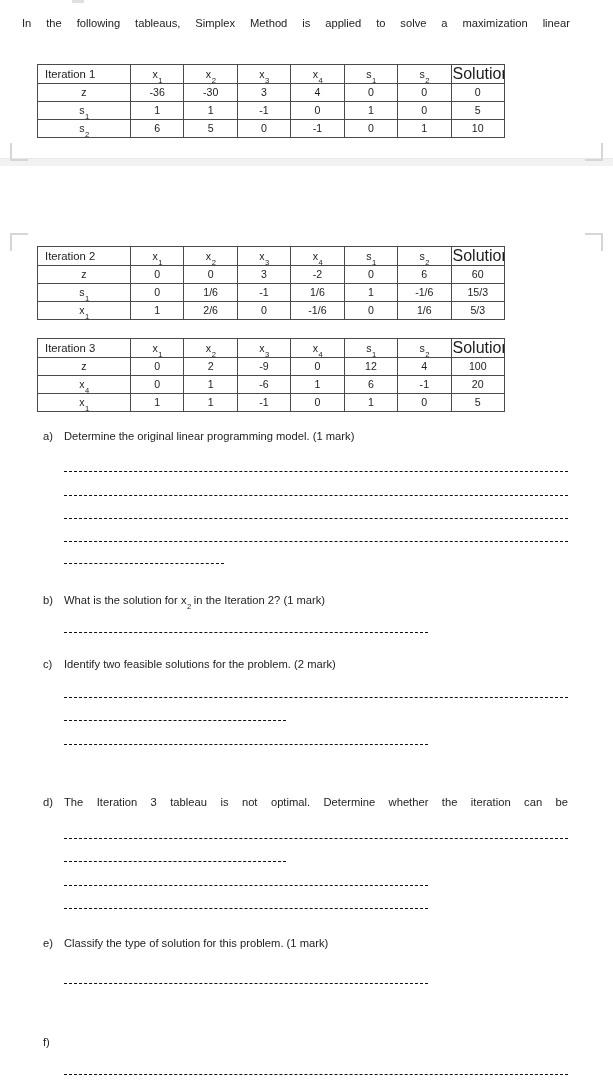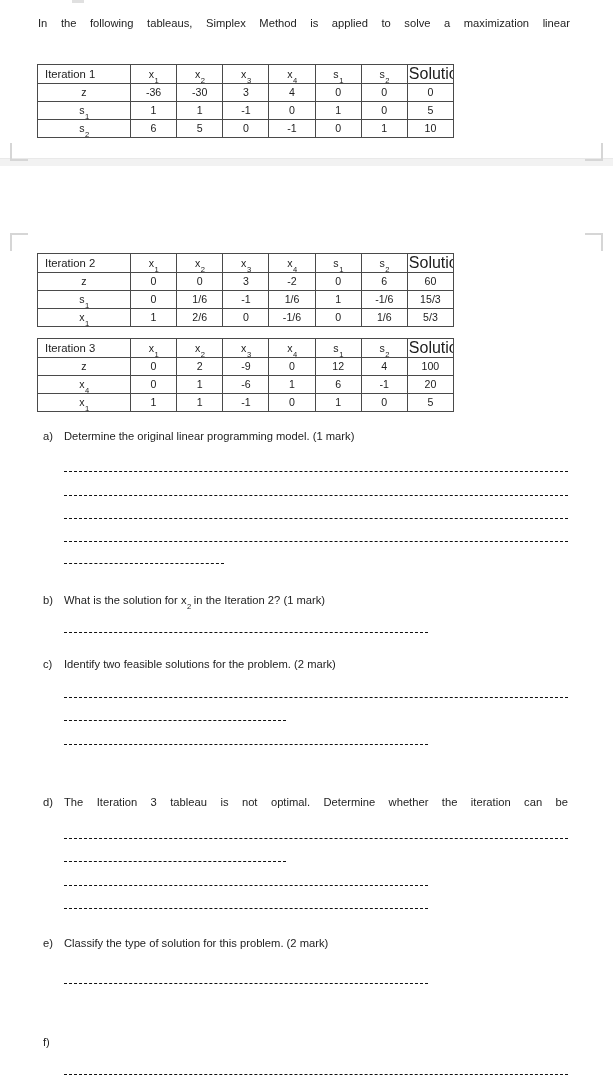--- a/index.html
+++ b/index.html
@@ -68,28 +68,27 @@
     width: 548px;
     font-size: 11.2px;
     line-height: 18px;
     text-align: justify;
     color: #232323;
   }
   .intro .ln { display: block; }
   .intro .ln.j {
     text-align: justify;
     text-align-last: justify;
-    margin-left: 16px;
   }
 
   
   table.tableau {
     position: absolute;
     left: 37px;
-    width: 417px;
+    width: 468px;
     border-collapse: collapse;
     table-layout: fixed;
     font-size: 10.6px;
     color: #1c1c1c;
     background: #fff;
   }
   table.tableau td {
     border: 1px solid #4a4a4a;
     height: 17px;
     line-height: 17px;
@@ -117,21 +116,21 @@
   .sub {
     font-size: 7.6px;
     vertical-align: sub;
     line-height: 0;
     position: relative;
     top: 2px;
     left: 0.5px;
   }
 
   #tableau-1 { top: 64px; }
-  #tableau-2 { top: 253px; }
+  #tableau-2 { top: 246px; }
   #tableau-3 { top: 338px; }
 
   
   .qblock { position: absolute; left: 0; width: 613px; }
   .qrow {
     position: relative;
     padding-left: 64px;
     width: 504px;
     font-size: 11.2px;
     line-height: 17px;
@@ -346,21 +345,21 @@
     <span class="qmark">d)</span>
     <span class="qtext justified">
       <span class="ln j">The Iteration 3 tableau is not optimal. Determine whether the iteration can be</span>
     </span>
   </div>
 </div>
 
 <div class="qblock" id="q-e">
   <div class="qrow">
     <span class="qmark">e)</span>
-    <span class="qtext">Classify the type of solution for this problem. (2 mark)</span>
+    <span class="qtext">Classify the type of solution for this problem. (1 mark)</span>
   </div>
 </div>
 
 <div class="qblock" id="q-f">
   <div class="qrow">
     <span class="qmark">f)</span>
   </div>
 </div>
 
 <div class="rule" style="top: 471px; width: 504px;"></div>

